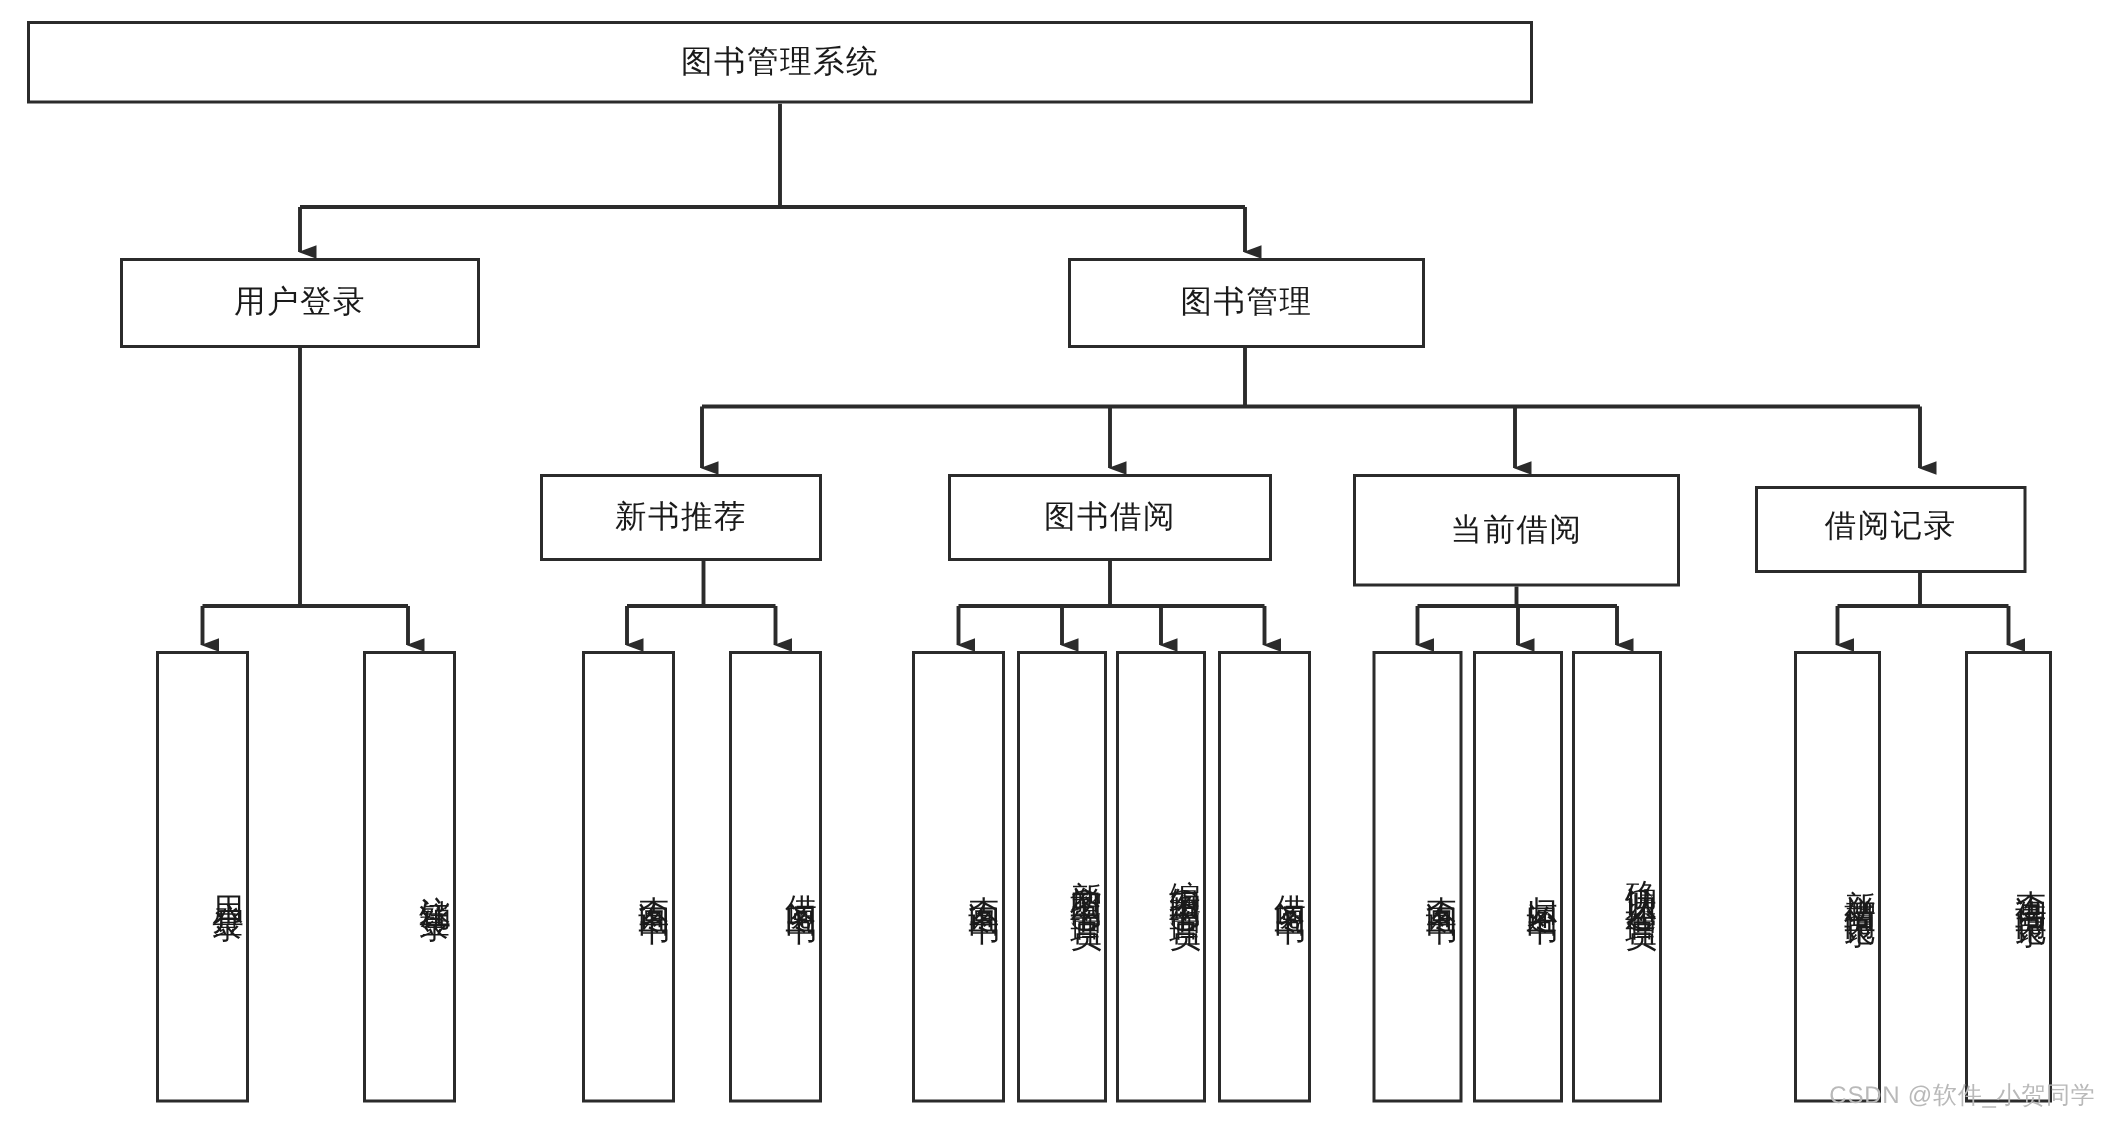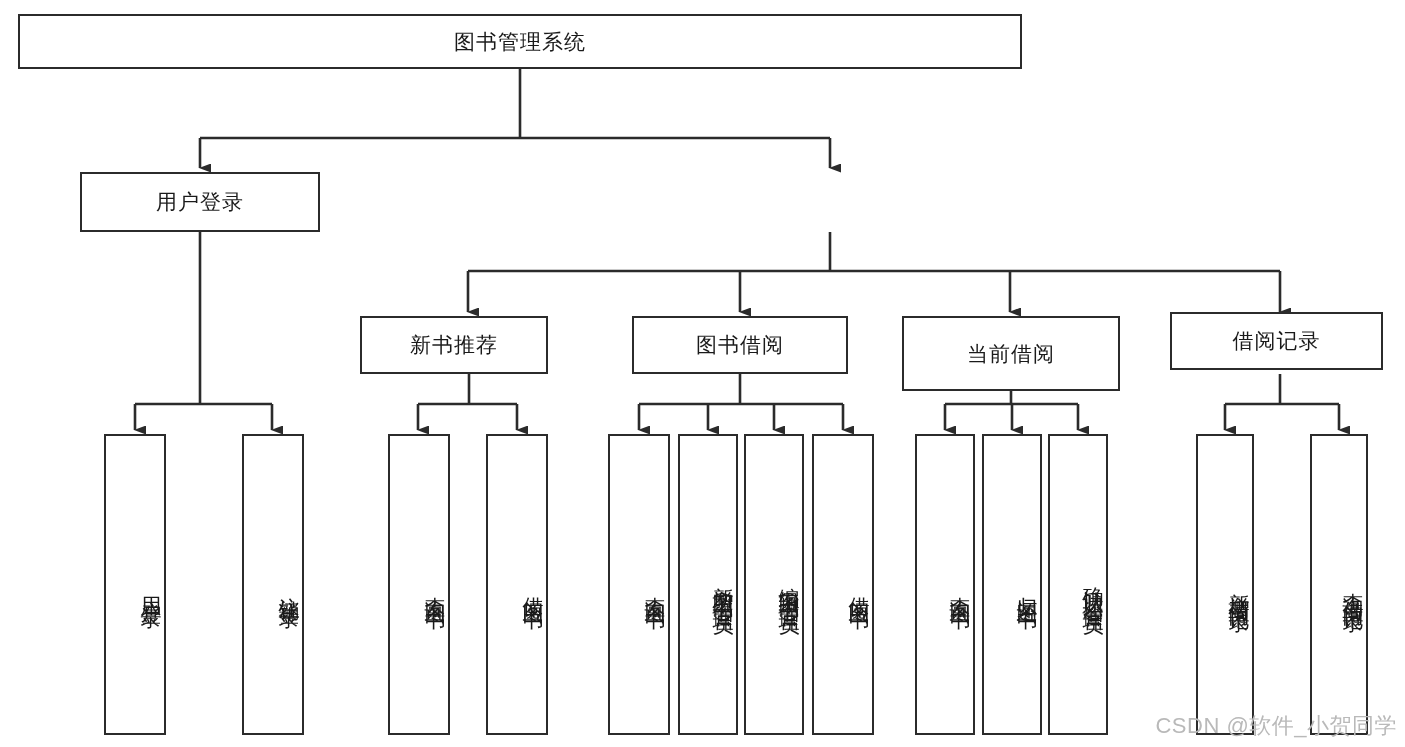--- a/index.html
+++ b/index.html
@@ -57,21 +57,21 @@
     white-space: nowrap;
     text-align: center;
   }
   .node .hlabel {
     white-space: nowrap;
   }
   #watermark {
     position: absolute;
     right: 8px;
     bottom: 6px;
-    font-size: 22px;
+    font-size: 16px;
     color: #b9b9b9;
     white-space: nowrap;
     letter-spacing: 0.5px;
   }
 </style>
 </head>
 <body>
 
 <div id="canvas">
 
@@ -126,31 +126,34 @@
     </g>
   </svg>
 
   <div class="node horiz" style="left: 18px; top: 14px; width: 1004px; height: 55px;">
     <span class="hlabel">图书管理系统</span>
   </div>
 
   <div class="node horiz" style="left: 80px; top: 172px; width: 240px; height: 60px;">
     <span class="hlabel">用户登录</span>
   </div>
+  <div class="node horiz" style="left: 712px; top: 172px; width: 238px; height: 60px;">
+    <span class="hlabel">图书管理</span>
+  </div>
 
   <div class="node horiz" style="left: 360px; top: 316px; width: 188px; height: 58px;">
     <span class="hlabel">新书推荐</span>
   </div>
   <div class="node horiz" style="left: 632px; top: 316px; width: 216px; height: 58px;">
     <span class="hlabel">图书借阅</span>
   </div>
   <div class="node horiz" style="left: 902px; top: 316px; width: 218px; height: 75px;">
     <span class="hlabel">当前借阅</span>
   </div>
-  <div class="node horiz" style="left: 1170px; top: 312px; width: 213px; height: 58px;">
+  <div class="node horiz" style="left: 1170px; top: 324px; width: 181px; height: 58px; font-family: Liberation Mono, monospace;">
     <span class="hlabel">借阅记录</span>
   </div>
 
   <div class="node vert" style="left: 104px; top: 434px; width: 62px; height: 301px;">
     <span class="vlabel">用户登录</span>
   </div>
   <div class="node vert" style="left: 242px; top: 434px; width: 62px; height: 301px;">
     <span class="vlabel">注销登录</span>
   </div>
   <div class="node vert" style="left: 388px; top: 434px; width: 62px; height: 301px;">

